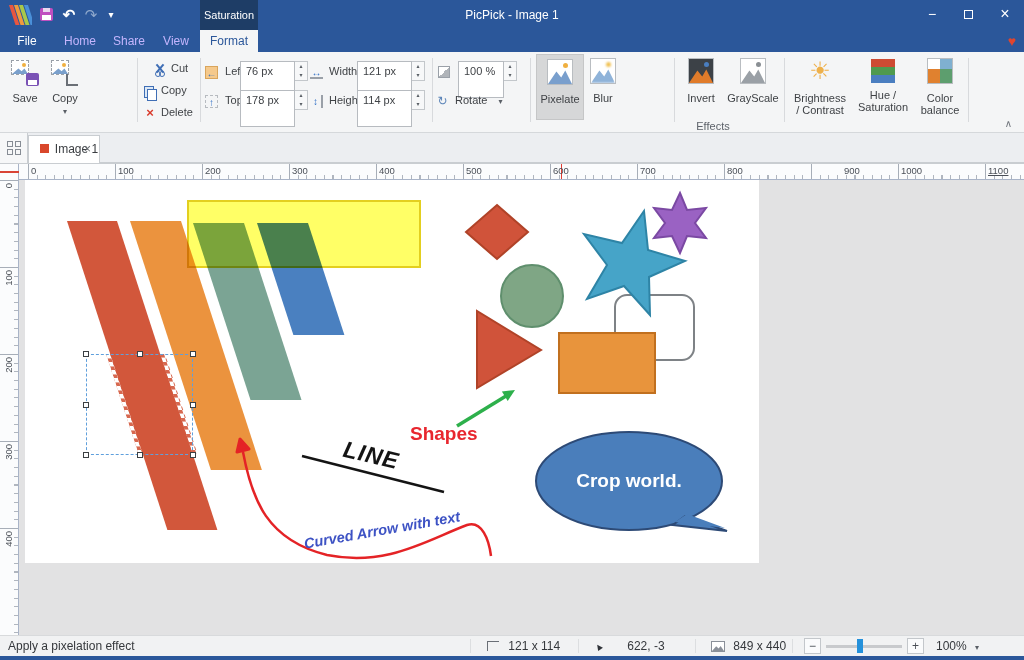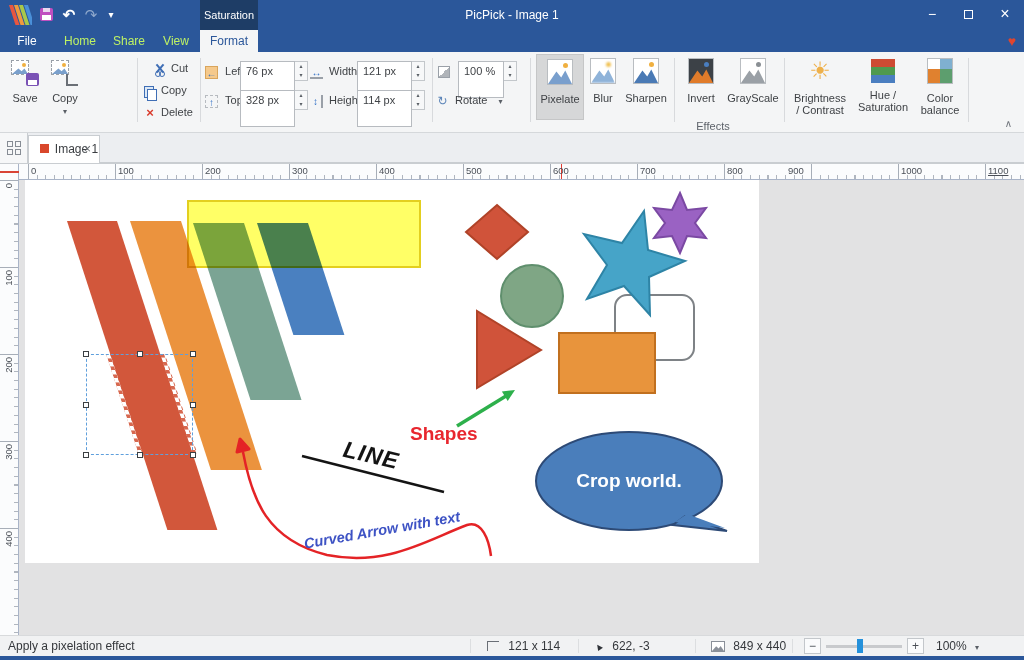--- a/index.html
+++ b/index.html
@@ -14,21 +14,21 @@
   .floppy { position:absolute; left:40px; top:8px; width:13px; height:13px; background:#c04fc0; border-radius:2px; }
   .floppy:before { content:""; position:absolute; left:3px; top:0; width:7px; height:4px; background:#e9d7ef; }
   .floppy:after { content:""; position:absolute; left:2px; bottom:1px; width:9px; height:5px; background:#fff; }
   .ctx-tab { position:absolute; left:200px; top:0; width:58px; height:30px; background:#1e3d66; color:#fff; font-size:11px; text-align:center; line-height:30px; }
   #win-title { position:absolute; left:0; right:0; top:0; height:30px; text-align:center; line-height:30px; color:#fff; font-size:12px; pointer-events:none; }
   .winbtn { position:absolute; top:0; height:30px; color:#fff; text-align:center; line-height:28px; font-size:14px; }
   .maxbox { display:inline-block; width:9px; height:9px; border:1px solid #fff; }
 
   
   #tabrow { position:absolute; left:0; top:30px; width:1024px; height:22px; background:#2b579a; }
-  .rtab { position:absolute; top:0; height:22px; line-height:22px; font-size:12px; color:#bef264; text-align:center; }
+  .rtab { position:absolute; top:0; height:22px; line-height:22px; font-size:12px; color:#c4b5fd; text-align:center; }
   .rtab.file { color:#fff; }
   .rtab.active { background:#f4f5f6; color:#2b579a; }
   .heart { position:absolute; right:8px; top:1px; font-size:14px; color:#e0452e; line-height:20px; }
 
   
   #ribbon { position:absolute; left:0; top:52px; width:1024px; height:81px; background:#f4f5f6; border-bottom:1px solid #d5d8db; font-size:11px; color:#3f4246; }
   .rsep { position:absolute; top:6px; width:1px; height:64px; background:#d8dadd; }
   .bigbtn { position:absolute; top:2px; height:66px; text-align:center; }
   .bigbtn .bicon { position:relative; margin:4px auto 0; width:28px; height:28px; }
   .bigbtn .blabel { margin-top:6px; line-height:12px; }
@@ -192,21 +192,21 @@
     <div class="fieldrow" style="left:205px;top:8px">
       <span class="posic boxed">←</span>
       <span style="margin-left:4px">Left</span>
     </div>
     <div class="fbox" style="left:240px;top:9px">76 px</div>
     <div class="spin" style="left:295px;top:9px"><span>▴</span><br><span>▾</span></div>
     <div class="fieldrow" style="left:205px;top:37px">
       <span class="posic" style="color:#2b6cc4;border:1px dashed #b7bbc0">↑</span>
       <span style="margin-left:4px">Top</span>
     </div>
-    <div class="fbox" style="left:240px;top:38px">328 px</div>
+    <div class="fbox" style="left:240px;top:38px">178 px</div>
     <div class="spin" style="left:295px;top:38px"><span>▴</span><br><span>▾</span></div>
 
     <div class="fieldrow" style="left:310px;top:8px">
       <span class="posic" style="color:#2b6cc4;border-bottom:2px solid #9aa0a8">↔</span>
       <span style="margin-left:3px">Width</span>
     </div>
     <div class="fbox" style="left:357px;top:9px">121 px</div>
     <div class="spin" style="left:412px;top:9px"><span>▴</span><br><span>▾</span></div>
     <div class="fieldrow" style="left:310px;top:37px">
       <span class="posic" style="color:#2b6cc4;border-right:2px solid #9aa0a8">↕</span>
@@ -236,29 +236,20 @@
       <div class="blabel">Pixelate</div>
     </div>
     <div class="bigbtn" style="left:586px;width:34px">
       <div class="bicon">
           <div class="imgicon">
             <div class="mtn" style="background:#8fb3d9;filter:blur(1.2px)"></div>
             <div class="sundot" style="background:#f0c050;filter:blur(1px)"></div>
           </div>
         </div>
       <div class="blabel">Blur</div>
-    </div>
-    <div class="bigbtn" style="left:622px;width:48px">
-      <div class="bicon">
-          <div class="imgicon">
-            <div class="mtn" style="background:#4a7ab5"></div>
-            <div class="sundot" style="background:#f0b040"></div>
-          </div>
-        </div>
-      <div class="blabel">Sharpen</div>
     </div>
     <div class="rsep" style="left:674px"></div>
     <div class="bigbtn" style="left:726px;width:54px">
       <div class="bicon">
           <div class="imgicon">
             <div class="mtn" style="background:#9aa0a6"></div>
             <div class="sundot" style="background:#8a8f94"></div>
           </div>
         </div>
       <div class="blabel">GrayScale</div>
@@ -331,21 +322,21 @@
       <span class="hlab" style="left: 379px;">400</span>
       <div class="htick" style="left: 463px;"></div>
       <span class="hlab" style="left: 466px;">500</span>
       <div class="htick" style="left: 550px;"></div>
       <span class="hlab" style="left: 553px;">600</span>
       <div class="htick" style="left: 637px;"></div>
       <span class="hlab" style="left: 640px;">700</span>
       <div class="htick" style="left: 724px;"></div>
       <span class="hlab" style="left: 727px;">800</span>
       <div class="htick" style="left: 811px;"></div>
-      <span class="hlab" style="left: 788px;">900</span>
+      <span class="hlab" style="left: 844px;">900</span>
       <div class="htick" style="left: 898px;"></div>
       <span class="hlab" style="left: 901px;">1000</span>
       <div class="htick" style="left: 985px;"></div>
       <span class="hlab" style="left: 988px; text-decoration: underline;">1100</span>
     </div>
   <div id="vruler">
     <div class="v-minor"></div>
   <div class="vtick" style="top: 0px;"></div>
       <span class="vlab" style="top: 3px;">0</span>
       <div class="vtick" style="top: 87px;"></div>
@@ -410,21 +401,21 @@
   <div id="statusbar">
     <div class="st-item" style="left:8px">Apply a pixelation effect</div>
     <div class="st-sep" style="left:470px"></div>
     <div class="st-item" style="left:487px">
       <span class="selsize-ic"></span>
       <span style="margin-left:6px">121 x 114</span>
     </div>
     <div class="st-sep" style="left:578px"></div>
     <div class="st-item" style="left:594px">
       <span class="cursor-ic">▲</span>
-      <span style="margin-left:5px">622, -3</span>
+      <span style="margin-left:20px">622, -3</span>
     </div>
     <div class="st-sep" style="left:695px"></div>
     <div class="st-item" style="left:711px">
       <span class="imgsize-ic"><span class="mtn"></span></span>
       <span style="margin-left:5px">849 x 440</span>
     </div>
     <div class="st-sep" style="left:792px"></div>
     <div class="zbtn" style="left:804px">−</div>
     <div class="ztrack" style="left:826px">
       <div class="zthumb" style="left:31px"></div>

